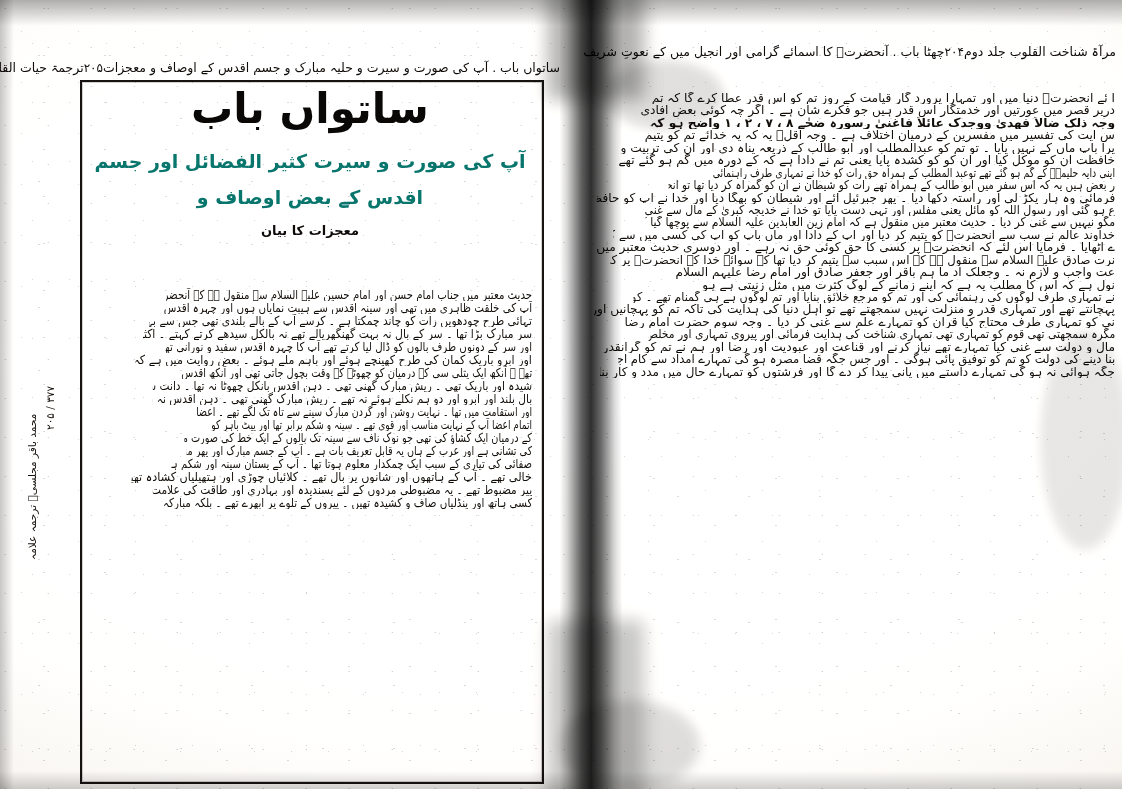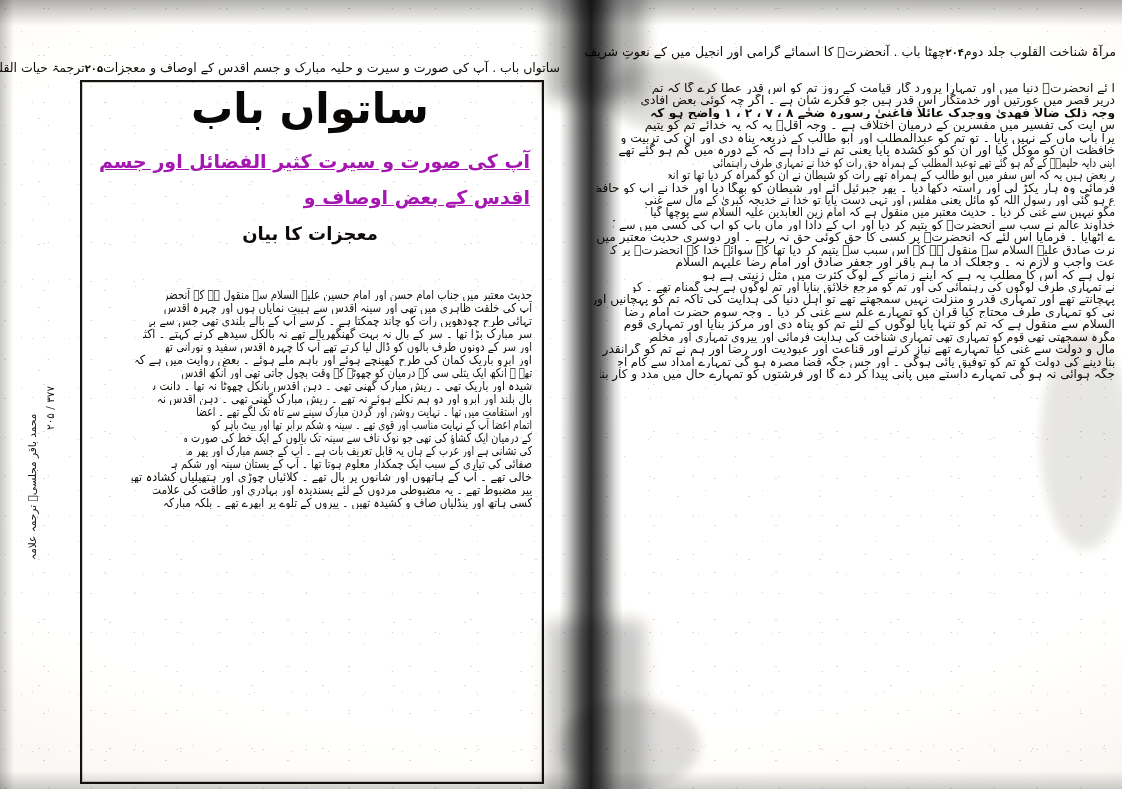--- a/index.html
+++ b/index.html
@@ -124,47 +124,46 @@
     left: 0; right: 0;
     display: flex;
     flex-direction: row;
     align-items: baseline;
     justify-content: space-between;
     font-family: "DejaVu Sans", sans-serif;
     color: #14110f;
     white-space: nowrap;
   }
   .hdr-txt { font-size: 12.5px; letter-spacing: .2px; }
-  .hdr-pageno { font-size: 10px; font-weight: bold; }
+  .hdr-pageno { font-size: 12px; font-weight: normal; }
 
   
   .frame {
     position: absolute;
     border: 2px solid #1b1816;
     box-shadow: inset 0 0 0 1px rgba(0,0,0,.18);
   }
 
   
   .chap-title {
     font-size: 42px;
     font-weight: bold;
     color: #100e0d;
     text-align: center;
     letter-spacing: 1px;
   }
   .chap-sub {
     font-size: 19px;
     font-weight: bold;
-    color: #a21caf;
-    text-align: right;
+    color: #0f766e;
+    text-align: center;
     line-height: 1.9;
-    text-decoration: underline;
   }
   .chap-sub2 {
-    font-size: 18px;
+    font-size: 13px;
     font-weight: bold;
     color: #141110;
     text-align: center;
   }
 
   
   .body-col {
     position: absolute;
     direction: rtl;
   }
@@ -205,41 +204,40 @@
 <div id="scan">
   <div class="paper-base"></div>
 
   <div class="page-half page-right">
     <div class="header-row" style="top:44px; left:6px; right:6px;">
       <span class="hdr-txt">مرآۃ شناخت القلوب جلد دوم</span>
       <span class="hdr-pageno">۲۰۴</span>
       <span class="hdr-txt">چھٹا باب . آنحضرتؐ کا اسمائے گرامی اور انجیل میں کے نعوتِ شریف</span>
     </div>
 
-    <div class="body-col" style="top:82px; left:6px; width:524px;">
+    <div class="body-col" style="top:92px; left:6px; width:524px;">
       <div class="tline" style="transform: scaleX(1);">ا ئے آنحضرتؐ دنیا میں اور تمہارا پرورد گار قیامت کے روز تم کو اس قدر عطا کرے گا کہ تم</div>
       <div class="tline" style="transform: scaleX(1);">دریر قصر میں عورتیں اور خدمتگار اس قدر ہیں جو فکرے شان ہے ۔ اگر چہ کوئی بعض افادی</div>
       <div class="tline" style="transform: scaleX(1); font-weight: bold;">وجہ ذلک ضالاً فھدیٰ ووجدک عائلاً فاغنیٰ رسورہ ضحٰے ۸ ، ۷ ، ۲ ، ۱ واضح ہو کہ</div>
       <div class="tline" style="transform: scaleX(1);">س آیت کی تفسیر میں مفسرین کے درمیان اختلاف ہے ۔ وجہ اقلؔ یہ کہ یہ خدائے تم کو یتیم</div>
       <div class="tline" style="transform: scaleX(1);">یرا باپ ماں کے نہیں پایا ۔ تو تم کو عبدالمطلب اور ابو طالب کے ذریعہ پناہ دی اور ان کی تربیت و</div>
       <div class="tline" style="transform: scaleX(1);">خافظت ان کو موکل کیا اور ان کو کو کشدہ پایا یعنی تم نے دادا ہے کہ کے دورہ میں گم ہو گئے تھے</div>
       <div class="tline" style="transform: scaleX(0.768);">اپنی دایہ حلیمہؓ کے گم ہو گئے تھے توعبد المطلب کے ہمراہ حق رات کو خدا نے تمہاری طرف راہنمائی کی جیسے کہ پہلے بیان ہو چکا</div>
       <div class="tline" style="transform: scaleX(0.852);">ر بعض ہیں یہ کہ اس سفر میں ابو طالب کے ہمراہ تھے رات کو شیطان نے ان کو گمراہ کر دیا تھا تو آنحضرتؐ نے اس کو</div>
       <div class="tline" style="transform: scaleX(0.989);">فرمائی وہ ہار پکڑ لی اور راستہ دکھا دیا ۔ پھر جبرئیل آئے اور شیطان کو بھگا دیا اور خدا نے آپ کو حافظ</div>
       <div class="tline" style="transform: scaleX(0.899);">ع ہو گئی اور رسول اللہ کو مائل یعنی مفلس اور تہی دست پایا تو خدا نے خدیجہ کبریٰ کے مال سے غنی اور کفاویت</div>
       <div class="tline" style="transform: scaleX(0.896);">مگو نیہیں سے غنی کر دیا ۔ حدیث معتبر میں منقول ہے کہ امام زین العابدین علیہ السلام سے پوچھا گیا کہ لوگوں نے</div>
       <div class="tline" style="transform: scaleX(0.958);">خداوند عالم نے سب سے آنحضرتؐ کو یتیم کر دیا اور آپ کے دادا اور ماں باپ کو آپ کی کسی میں سے کیوں</div>
       <div class="tline" style="transform: scaleX(1);">ے اٹھایا ۔ فرمایا اس لئے کہ آنحضرتؐ پر کسی کا حق کوئی حق نہ رہے ۔ اور دوسری حدیث معتبر میں</div>
       <div class="tline" style="transform: scaleX(0.963);">نرت صادق علیہ السلام سے منقول ہے کہ اس سبب سے یتیم کر دیا تھا کہ سوائے خدا کے آنحضرتؐ پر کسی</div>
       <div class="tline" style="transform: scaleX(1);">عت واجب و لازم نہ ۔ وجعلک اد ما ہم باقر اور جعفر صادق اور امام رضا علیہم السلام</div>
       <div class="tline" style="transform: scaleX(1);">نول ہے کہ اس کا مطلب یہ ہے کہ اپنے زمانے کے لوگ کثرت میں مثل زنیتی ہے ہو</div>
       <div class="tline" style="transform: scaleX(0.919);">نے تمہاری طرف لوگوں کی رہنمائی کی اور تم کو مرجع خلائق بنایا اور تم لوگوں ہے ہی گمنام تھے ۔ کوئی کوئی</div>
       <div class="tline" style="transform: scaleX(0.994);">پہچانتے تھے اور تمہاری قدر و منزلت نہیں سمجھتے تھے تو اہل دنیا کی ہدایت کی تاکہ تم کو پہچانیں اور</div>
       <div class="tline" style="transform: scaleX(1);">نی کو تمہاری طرف محتاج کیا قرآن کو تمہارے علم سے غنی کر دیا ۔ وجہ سوم حضرت امام رضا</div>
-      <div class="tline" style="transform: scaleX(1);">السلام سے منقول ہے کہ تم کو تنہا پایا لوگوں کے لئے تم کو پناہ دی اور مرکز بنایا اور تمہاری قوم</div>
       <div class="tline" style="transform: scaleX(0.89);">مگرہ سمجھتی تھی قوم کو تمہاری تھی تمہاری شناخت کی ہدایت فرمائی اور پیروی تمہاری اور مخلص ہو کر دینی</div>
       <div class="tline" style="transform: scaleX(1);">مال و دولت سے غنی کیا تمہارے تھے نیاز کرنے اور قناعت اور عبودیت اور رضا اور ہم نے تم کو گرانقدر</div>
       <div class="tline" style="transform: scaleX(0.948);">بنا دینے کی دولت کو تم کو توفیق پائی ہوگی ۔ اور جس جگہ قضا مصرہ ہو گی تمہارے امداد سے کام آجائے گا</div>
       <div class="tline" style="transform: scaleX(0.983);">جگہ ہوائی نہ ہو گی تمہارے داستے میں پانی پیدا کر دے گا اور فرشتوں کو تمہارے حال میں مدد و کار بنایا</div>
     </div>
   </div>
 
   <div class="page-half page-left">
     <div class="header-row" style="top:60px; left:28px; right:10px;">
       <span class="hdr-txt">ساتواں باب . آپ کی صورت و سیرت و حلیہ مبارک و جسم اقدس کے اوصاف و معجزات</span>

